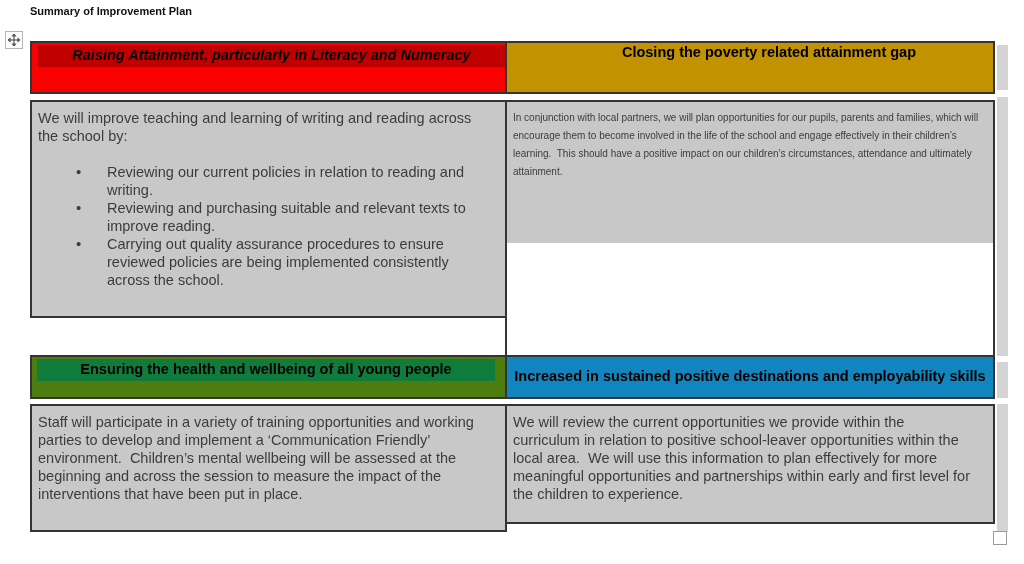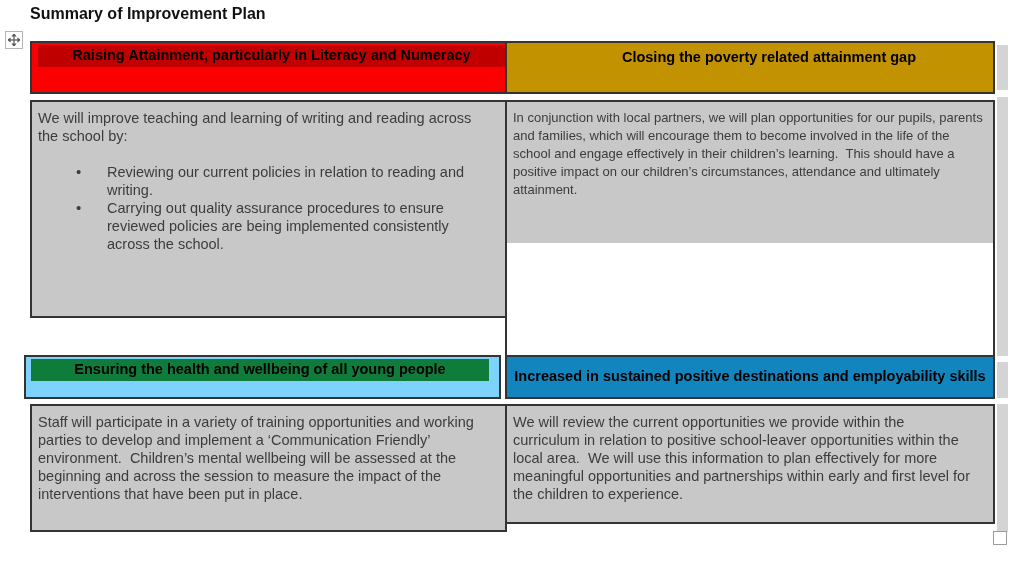--- a/index.html
+++ b/index.html
@@ -1,40 +1,40 @@
 <!DOCTYPE html>
 <html><head>
 <meta charset="utf-8">
 <style>
   html,body{margin:0;padding:0;background:#ffffff;}
   .screen{
     position:relative;width:1024px;height:564px;background:#ffffff;overflow:hidden;
     font-family:"Liberation Sans",sans-serif;color:#3c3c3c;
   }
   .doc-title{
-    position:absolute;left:30px;top:5px;font-size:16px;font-weight:bold;color:#111;text-align:center;
+    position:absolute;left:30px;top:5px;font-size:11px;font-weight:bold;color:#111;text-align:center;
   }
   .move-handle{
     position:absolute;left:5px;top:31px;width:16px;height:16px;background:#fdfdfd;
     border:1px solid #b5b5b5;display:flex;align-items:center;justify-content:center;cursor:move;
   }
   .cell{
     position:absolute;border:2px solid #343434;box-sizing:border-box;
   }
   .cell.header{color:#000;font-weight:bold;font-size:14.5px;text-align:center;}
   .strip{
     margin:2px 0 0 6px;padding:2px 0 3px 0;line-height:17px;
   }
   .strip.green{margin:2px 10px 0 5px;}
-  .header-pad{padding-top:5px;line-height:18px;margin-left:38px;}
+  .header-pad{line-height:18px;margin-left:38px;}
   .cell.body{background:#c8c8c8;font-size:14.5px;line-height:18px;color:#3c3c3c;}
   .cell.body p{margin:0;padding:7px 18px 0 6px;white-space:pre-wrap;}
   .cell.whitebody{background:#ffffff;}
   .grayblock{
-    background:#c8c8c8;height:141px;font-size:13px;line-height:18px;color:#3c3c3c;
+    background:#c8c8c8;height:141px;font-size:10px;line-height:18px;color:#3c3c3c;
   }
   .grayblock p{margin:0;padding:7px 8px 0 6px;white-space:pre-wrap;}
   ul.bullets{
     list-style:none;margin:18px 0 0 0;padding:0 20px 0 44px;
   }
   ul.bullets li{
     position:relative;padding-left:31px;margin:0;
   }
   ul.bullets li::before{
     content:"\2022";position:absolute;left:0;top:0;font-size:15px;
@@ -59,44 +59,45 @@
         <line x1="1.5" y1="6" x2="10.5" y2="6"></line>
         <path d="M6 0 L4.6 2 L7.4 2 Z"></path>
         <path d="M6 12 L4.6 10 L7.4 10 Z"></path>
         <path d="M0 6 L2 4.6 L2 7.4 Z"></path>
         <path d="M12 6 L10 4.6 L10 7.4 Z"></path>
       </g>
     </svg>
   </div>
 
   <div class="cell header" style="left: 30px; top: 41px; width: 477px; height: 53px; background: rgb(251, 0, 0);">
-    <div class="strip" style="background: rgb(192, 0, 0);">
+    <div class="strip" style="background: rgb(192, 0, 0); font-style: italic;">
       <span>Raising Attainment, particularly in Literacy and Numeracy</span>
     </div>
   </div>
 
   <div class="cell header" style="left: 505px; top: 41px; width: 490px; height: 53px; background: rgb(195, 146, 0);">
     <div class="header-pad">Closing the poverty related attainment gap</div>
   </div>
 
   <div class="cell body" style="left:30px;top:100px;width:477px;height:218px;">
     <p>We will improve teaching and learning of writing and reading across the school by:</p>
     <ul class="bullets">
       <li>Reviewing our current policies in relation to reading and writing.</li>
+      <li>Reviewing and purchasing suitable and relevant texts to improve reading.</li>
       <li>Carrying out quality assurance procedures to ensure reviewed policies are being implemented consistently across the school.</li>
     </ul>
   </div>
 
   <div class="cell whitebody" style="left:505px;top:100px;width:490px;height:257px;">
     <div class="grayblock">
       <p>In conjunction with local partners, we will plan opportunities for our pupils, parents and families, which will encourage them to become involved in the life of the school and engage effectively in their children’s learning.  This should have a positive impact on our children’s circumstances, attendance and ultimately attainment.</p>
     </div>
   </div>
 
-  <div class="cell header" style="left: 24px; top: 355px; width: 477px; height: 44px; background: #7dd3fc;">
+  <div class="cell header" style="left: 30px; top: 355px; width: 477px; height: 44px; background: #4d7c0f;">
     <div class="strip green" style="background: rgb(16, 124, 60);">
       <span>Ensuring the health and wellbeing of all young people</span>
     </div>
   </div>
 
   <div class="cell header" style="left: 505px; top: 355px; width: 490px; height: 44px; background: rgb(18, 133, 190);">
     <div style="padding-top:10px;line-height:18px;">Increased in sustained positive destinations and employability skills</div>
   </div>
 
   <div class="cell body" style="left:30px;top:404px;width:477px;height:128px;">

